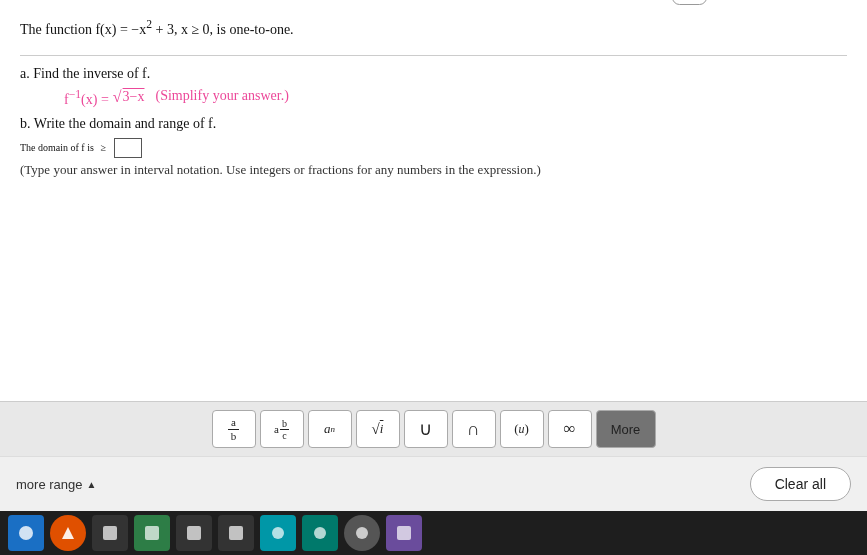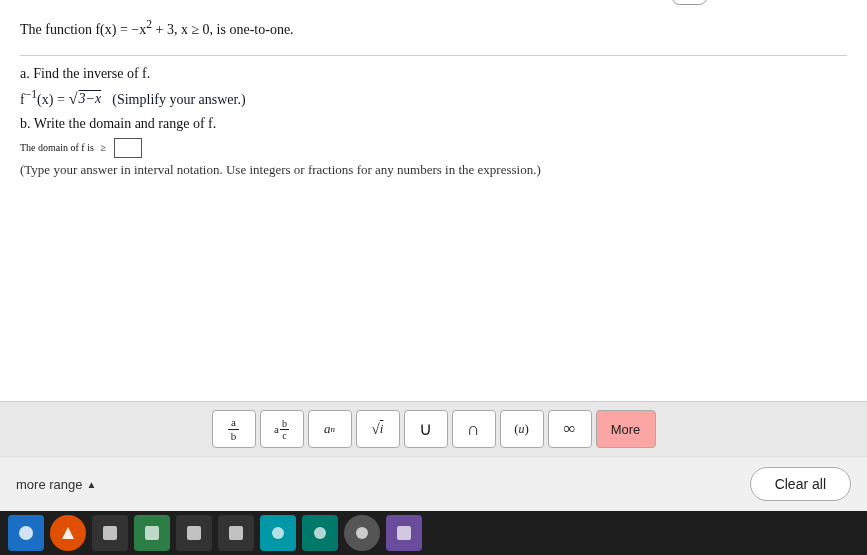--- a/index.html
+++ b/index.html
@@ -51,42 +51,42 @@
     }
 
     .section-label {
       font-size: 14px;
       color: #111;
       margin-bottom: 6px;
     }
 
     .answer-line {
       font-size: 14px;
-      color: #0f172a;
+      color: #ec4899;
       margin-bottom: 8px;
       display: flex;
-      align-items: flex-end;
+      align-items: flex-start;
       gap: 4px;
+      margin-left: 44px;
     }
 
     .sqrt-expr {
       display: inline-flex;
       align-items: center;
       font-size: 14px;
       position: relative;
     }
 
     .sqrt-symbol {
       font-size: 16px;
       margin-right: 1px;
     }
 
     .sqrt-content {
       text-decoration: overline;
-      font-style: italic;
     }
 
     .domain-line {
       font-size: 10px;
       color: #111;
       margin-bottom: 4px;
       display: flex;
       align-items: center;
       gap: 4px;
     }
@@ -131,21 +131,21 @@
       display: flex;
       align-items: center;
       justify-content: center;
       cursor: pointer;
       font-size: 14px;
       color: #222;
       font-family: 'Times New Roman', Times, serif;
     }
 
     .tool-btn-more {
-      background: #fca5a5;
+      background: #737373;
       border: 1px solid #aaa;
       border-radius: 4px;
       width: 60px;
       height: 38px;
       display: flex;
       align-items: center;
       justify-content: center;
       cursor: pointer;
       font-size: 13px;
       color: #222;

